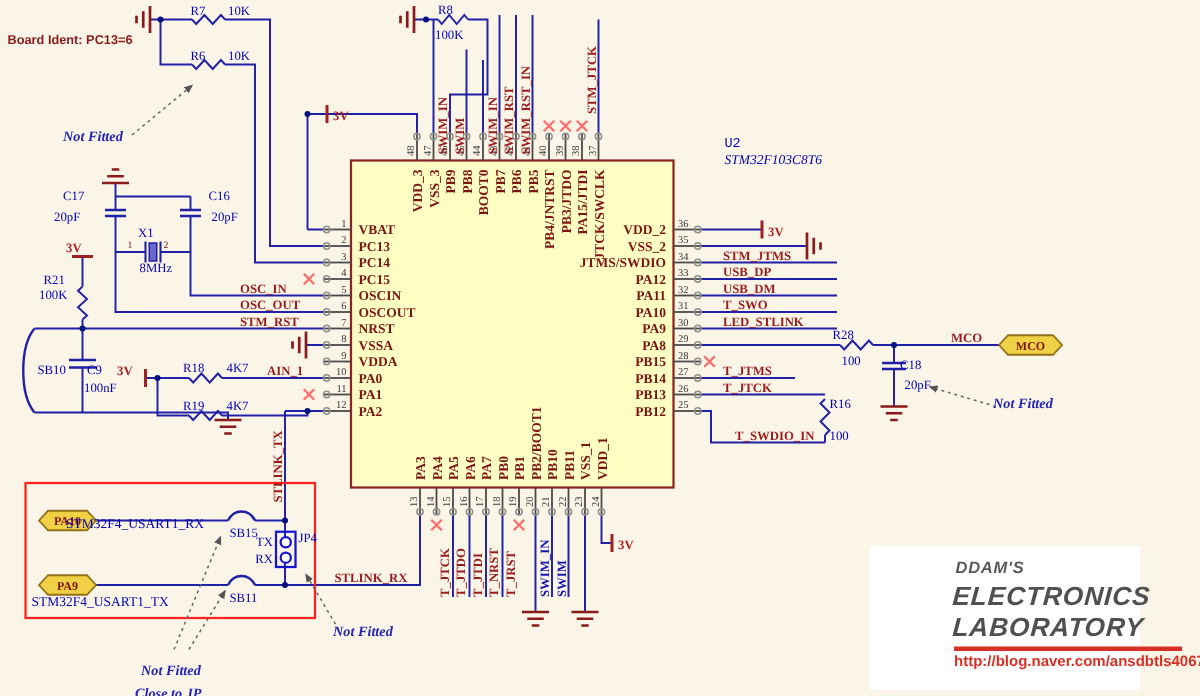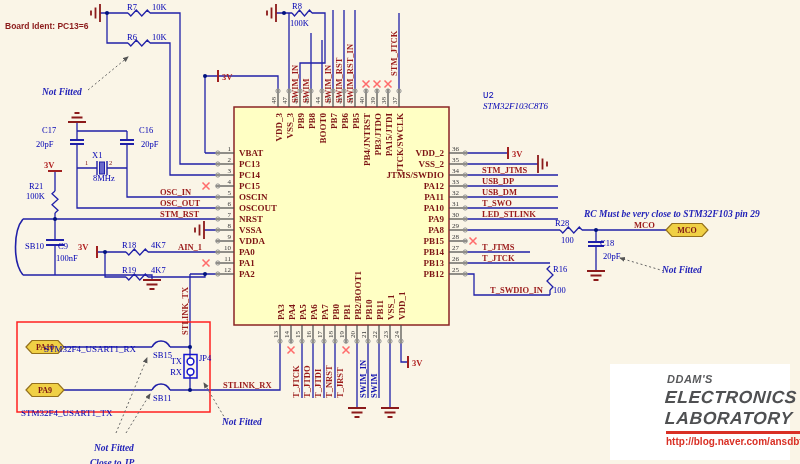--- a/index.html
+++ b/index.html
@@ -11,21 +11,21 @@
   text.pn{font-size:7px;fill:#3a3a3a;}
   text.net{font-size:8.5px;font-weight:bold;fill:#9B1B1B;}
   text.netb{fill:#1515B0;}
   text.cmp{font-size:8.5px;fill:#0000B4;}
   text.pwr{font-size:8.5px;font-weight:bold;fill:#B02020;}
   text.port{font-size:8px;font-weight:bold;fill:#7D1414;text-anchor:middle;}
   text.xnum{font-size:6.5px;fill:#7D1414;}
   .note{position:absolute;font:italic bold 9.5px "Liberation Serif",serif;color:#2323B8;white-space:nowrap;text-align:right;}
   .ident{position:absolute;font:bold 8.5px "Liberation Sans",sans-serif;color:#8B1A1A;white-space:nowrap;}
   .blue-lab{position:absolute;font:9px "Liberation Serif",serif;color:#0000B4;white-space:nowrap;}
-  #logo{position:absolute;left:580px;top:364px;width:180px;height:96px;background:#fff;margin-left:30px;}
+  #logo{position:absolute;left:580px;top:364px;width:180px;height:96px;background:#fff;}
   #logo .brand{position:absolute;left:57px;top:9px;font:italic 800 11px "Liberation Sans",sans-serif;
                color:#58595B;letter-spacing:.5px;}
   #logo .l1{position:absolute;left:55px;top:23px;font:italic 800 17.5px "Liberation Sans",sans-serif;
             color:#4F5052;letter-spacing:.6px;transform:skewX(-4deg);}
   #logo .l2{position:absolute;left:55px;top:44px;font:italic 800 17.5px "Liberation Sans",sans-serif;
             color:#4F5052;letter-spacing:.6px;transform:skewX(-4deg);}
   #logo .bar{position:absolute;left:56px;top:67px;width:152px;height:3px;background:#D93025;}
   #logo .url{position:absolute;left:56px;top:72px;font:bold 10px "Liberation Sans",sans-serif;color:#D93025;}
 </style>
 </head>
@@ -388,25 +388,24 @@
       <polygon points="666,230 672,223.5 702,223.5 708,230 702,236.5 672,236.5" fill="#F0D045" stroke="#94701B" stroke-width="1.2"></polygon>
       <text x="687" y="233" class="port">MCO</text>
     </svg>
 
   <div class="ident" style="left:5px;top:21px;">Board Ident: PC13=6</div>
   <div class="note" style="left:42px;top:87px;">Not Fitted</div>
   <div class="note" style="left:222px;top:417px;">Not Fitted</div>
   <div class="note" style="left:662px;top:265px;">Not Fitted</div>
   <div class="note" style="left:90px;top:432px;margin-top:26px;">Close to JP</div>
   <div class="note" style="left:94px;top:443px;">Not Fitted</div>
-  <div class="note" style="left:584px;top:209px;">RC Must be very close to STM32F103 pin 29</div>
   <div class="blue-lab" style="left:483px;top:91px;font-family:Liberation Mono, monospace;">U2</div>
   <div class="blue-lab" style="left:483px;top:101px;font-style:italic;">STM32F103C8T6</div>
   <div class="blue-lab" style="left:21px;top:344px;margin-left:23px;">STM32F4_USART1_RX</div>
-  <div class="blue-lab" style="left:21px;top:408px;">STM32F4_USART1_TX</div>
+  <div class="blue-lab" style="left:21px;top:396px;">STM32F4_USART1_TX</div>
 
   <div id="logo">
     <div class="brand">DDAM'S</div>
     <div class="l1">ELECTRONICS</div>
     <div class="l2">LABORATORY</div>
     <div class="bar"></div>
     <div class="url">http://blog.naver.com/ansdbtls4067</div>
   </div>
 </div>
 

